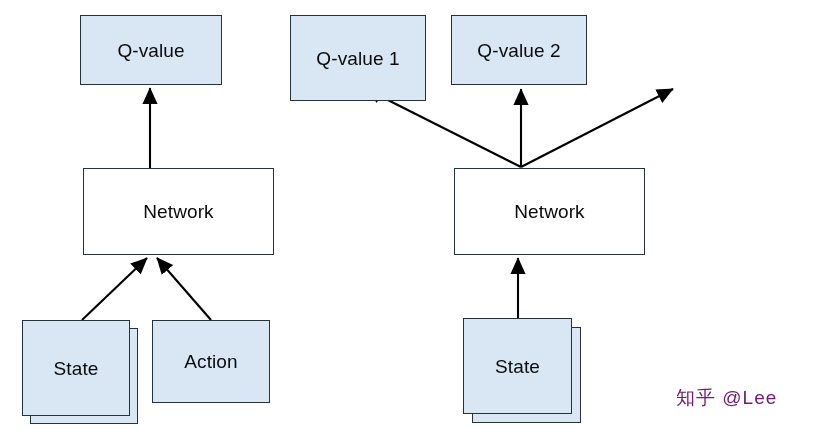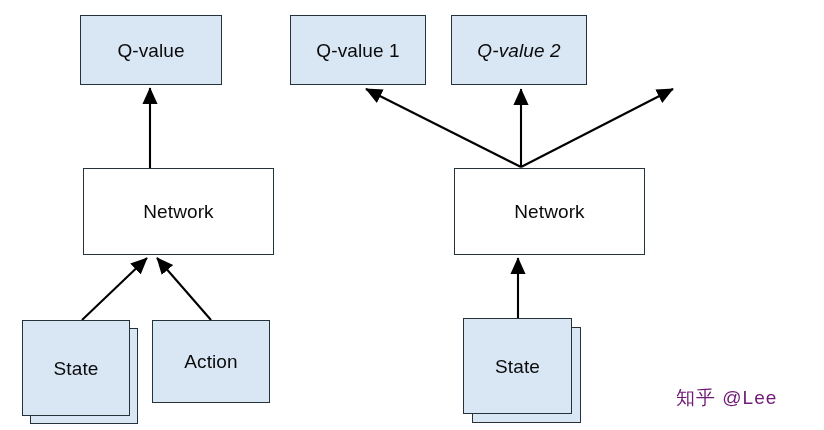--- a/index.html
+++ b/index.html
@@ -88,23 +88,23 @@
 
   <div class="node blue" style="left:80px; top:15px; width:142px; height:70px;">Q-value</div>
 
   <div class="node white" style="left:55px; top:168px; width:191px; height:87px;">Network</div>
 
   <div class="stack-shadow" style="left:30px; top:328px; width:108px; height:96px;"></div>
   <div class="node blue" style="left:22px; top:320px; width:108px; height:96px;">State</div>
 
   <div class="node blue" style="left:152px; top:320px; width:118px; height:83px;">Action</div>
 
-  <div class="node blue" style="left:290px; top:15px; width:136px; height:70px;">Q-value 1</div>
+  <div class="node blue" style="left:290px; top:15px; width:136px; height:86px;">Q-value 1</div>
 
-  <div class="node blue" style="left:451px; top:15px; width:136px; height:70px;font-style:italic;">Q-value 2</div>
+  <div class="node blue" style="left:451px; top:15px; width:136px; height:70px;">Q-value 2</div>
 
 
   <div class="node white" style="left:426px; top:168px; width:191px; height:87px;">Network</div>
 
   <div class="stack-shadow" style="left:472px; top:327px; width:109px; height:96px;"></div>
   <div class="node blue" style="left:463px; top:318px; width:109px; height:96px;">State</div>
 
   <div class="watermark" style="left:676px; top:385px;">知乎 @Lee</div>
 
 </div>

